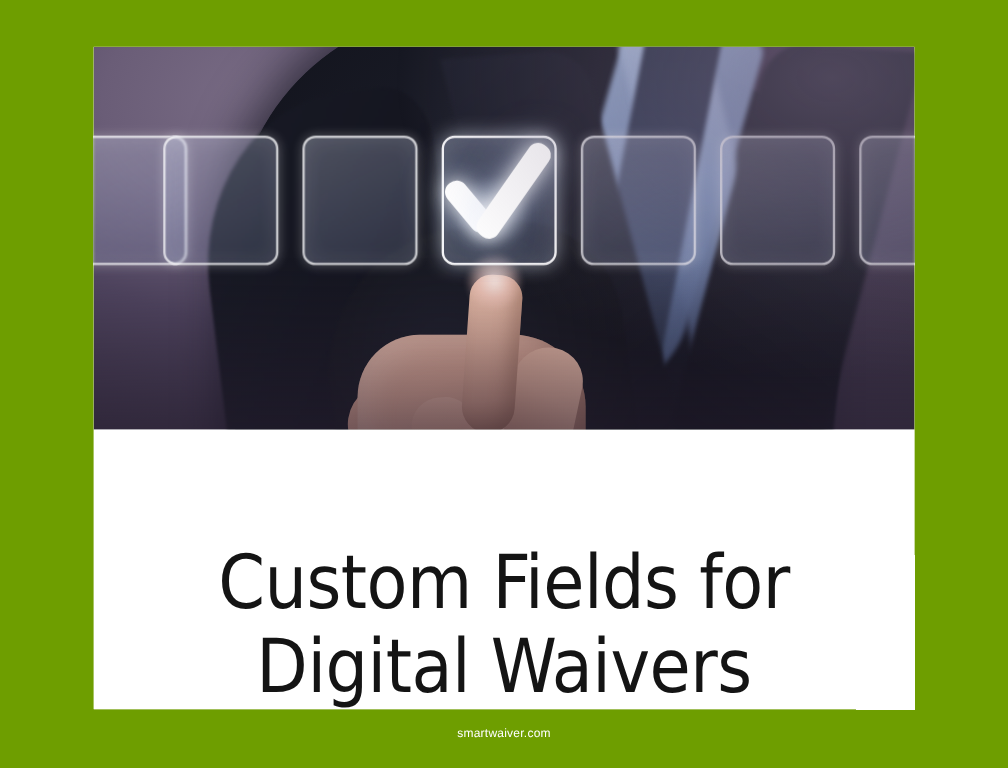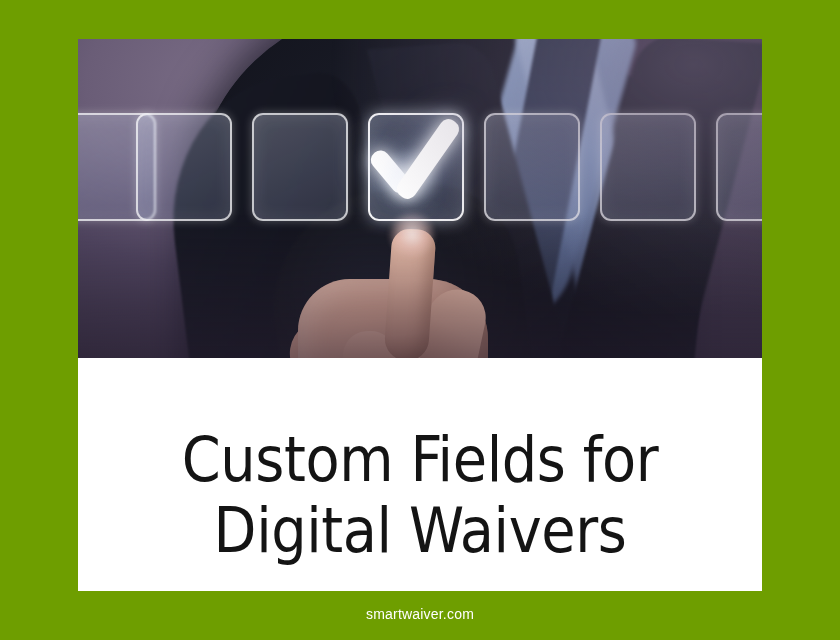--- a/index.html
+++ b/index.html
@@ -312,21 +312,21 @@
 
   
   .title-area {
     position: absolute;
     left: 0;
     top: 319px;
     width: 684px;
     height: 233px;
     background: #ffffff;
     display: flex;
-    align-items: center;
+    align-items: flex-end;
     justify-content: center;
     padding-top: 42px;
     box-sizing: border-box;
   }
   .title {
     margin: 0;
     font-family: "Liberation Sans Narrow", "DejaVu Sans Condensed", "Liberation Sans", sans-serif;
     font-weight: 400;
     font-size: 62px;
     line-height: 1.13;
@@ -337,21 +337,21 @@
   }
 
   
   .footer {
     position: absolute;
     left: 0;
     top: 606px;
     width: 840px;
     text-align: center;
     color: #ffffff;
-    font-size: 14px;
+    font-size: 10px;
     font-family: "Liberation Sans", sans-serif;
     letter-spacing: 0.2px;
   }
 </style>
 </head>
 <body>
 
 <div class="canvas">
 
   <div class="card">

